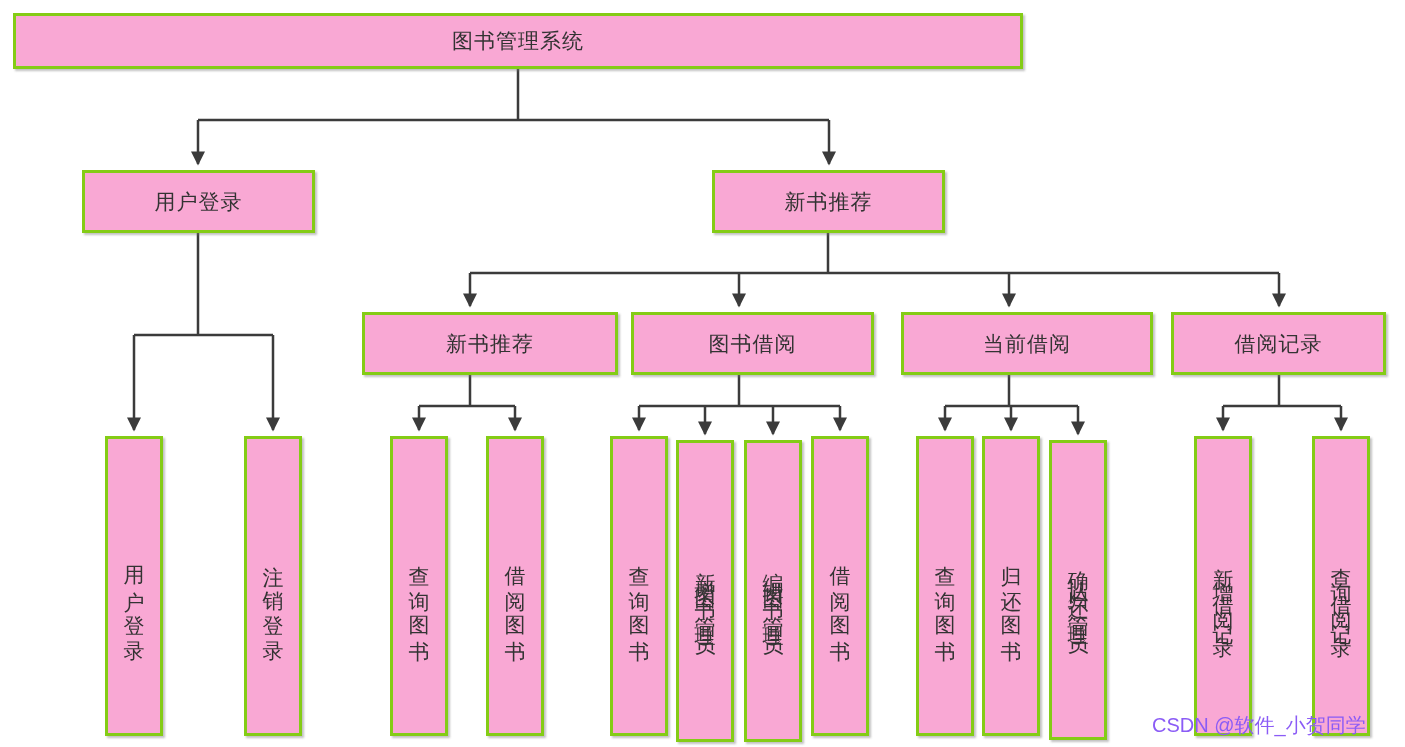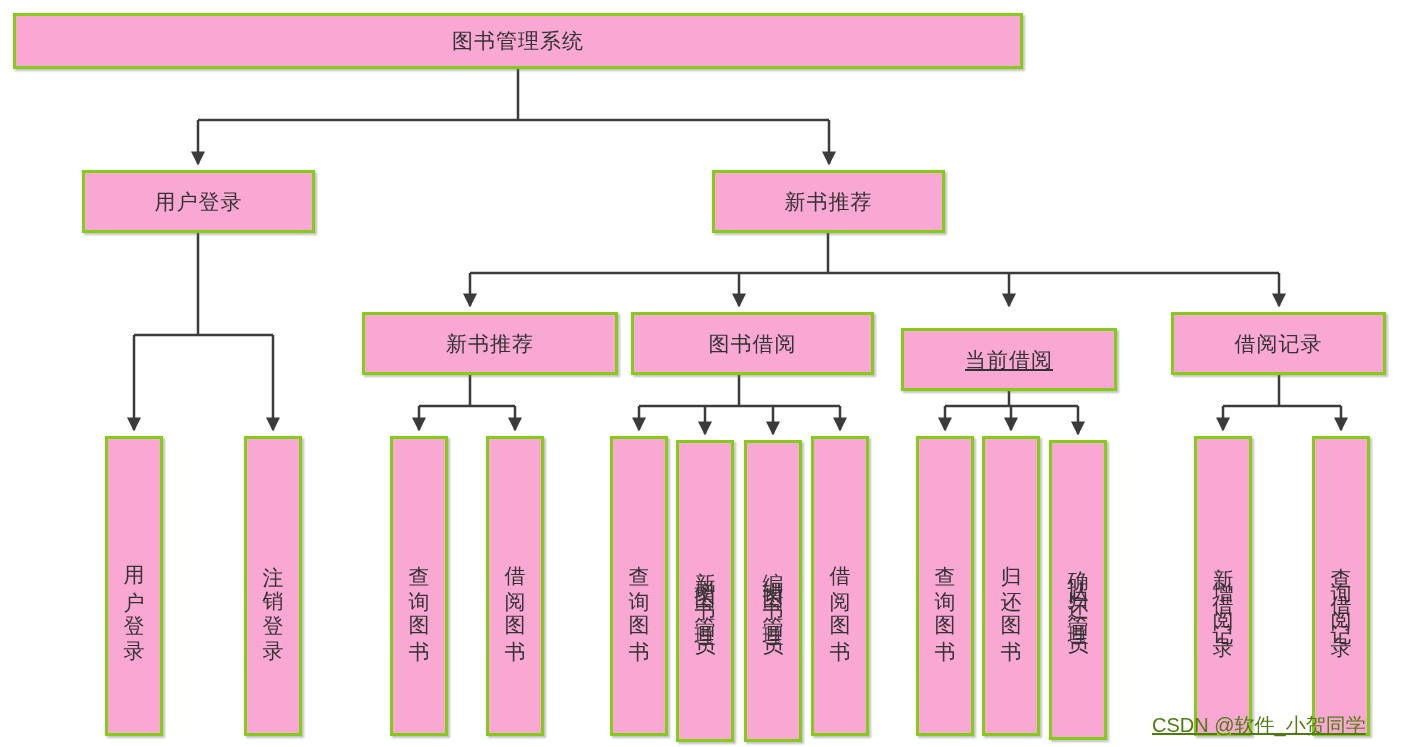--- a/index.html
+++ b/index.html
@@ -43,33 +43,32 @@
     color: #333333;
   }
   .ls-lg { letter-spacing: 25px; margin-bottom: -25px; }
   .ls-md { letter-spacing: 14px; margin-bottom: -14px; }
   .ls-sm { letter-spacing: 9px;  margin-bottom: -9px; }
   .watermark {
     position: absolute;
     left: 1152px;
     top: 712px;
     font-size: 20px;
-    color: #4d7c0f;
+    color: #8b5cf6;
     z-index: 3;
     white-space: nowrap;
-    text-decoration: underline;
   }
 
   
   .n-root  { left: 13px;  top: 13px;  width: 1010px; height: 56px; }
   .n-l2a   { left: 82px;  top: 170px; width: 233px;  height: 63px; }
   .n-l2b   { left: 712px; top: 170px; width: 233px;  height: 63px; }
   .n-l3a   { left: 362px;  top: 312px; width: 256px; height: 63px; }
   .n-l3b   { left: 631px;  top: 312px; width: 243px; height: 63px; }
-  .n-l3c   { left: 901px;  top: 328px; width: 216px; height: 63px; text-decoration: underline; }
+  .n-l3c   { left: 901px;  top: 312px; width: 252px; height: 63px; }
   .n-l3d   { left: 1171px; top: 312px; width: 215px; height: 63px; }
 
   .leaf { width: 58px; height: 300px; top: 436px; }
   .n-a1 { left: 105px; }
   .n-a2 { left: 244px; }
   .n-b1 { left: 390px; }
   .n-b2 { left: 486px; }
   .n-c1 { left: 610px; }
   .n-c2 { left: 676px; top: 440px; height: 302px; }
   .n-c3 { left: 744px; top: 440px; height: 302px; }

